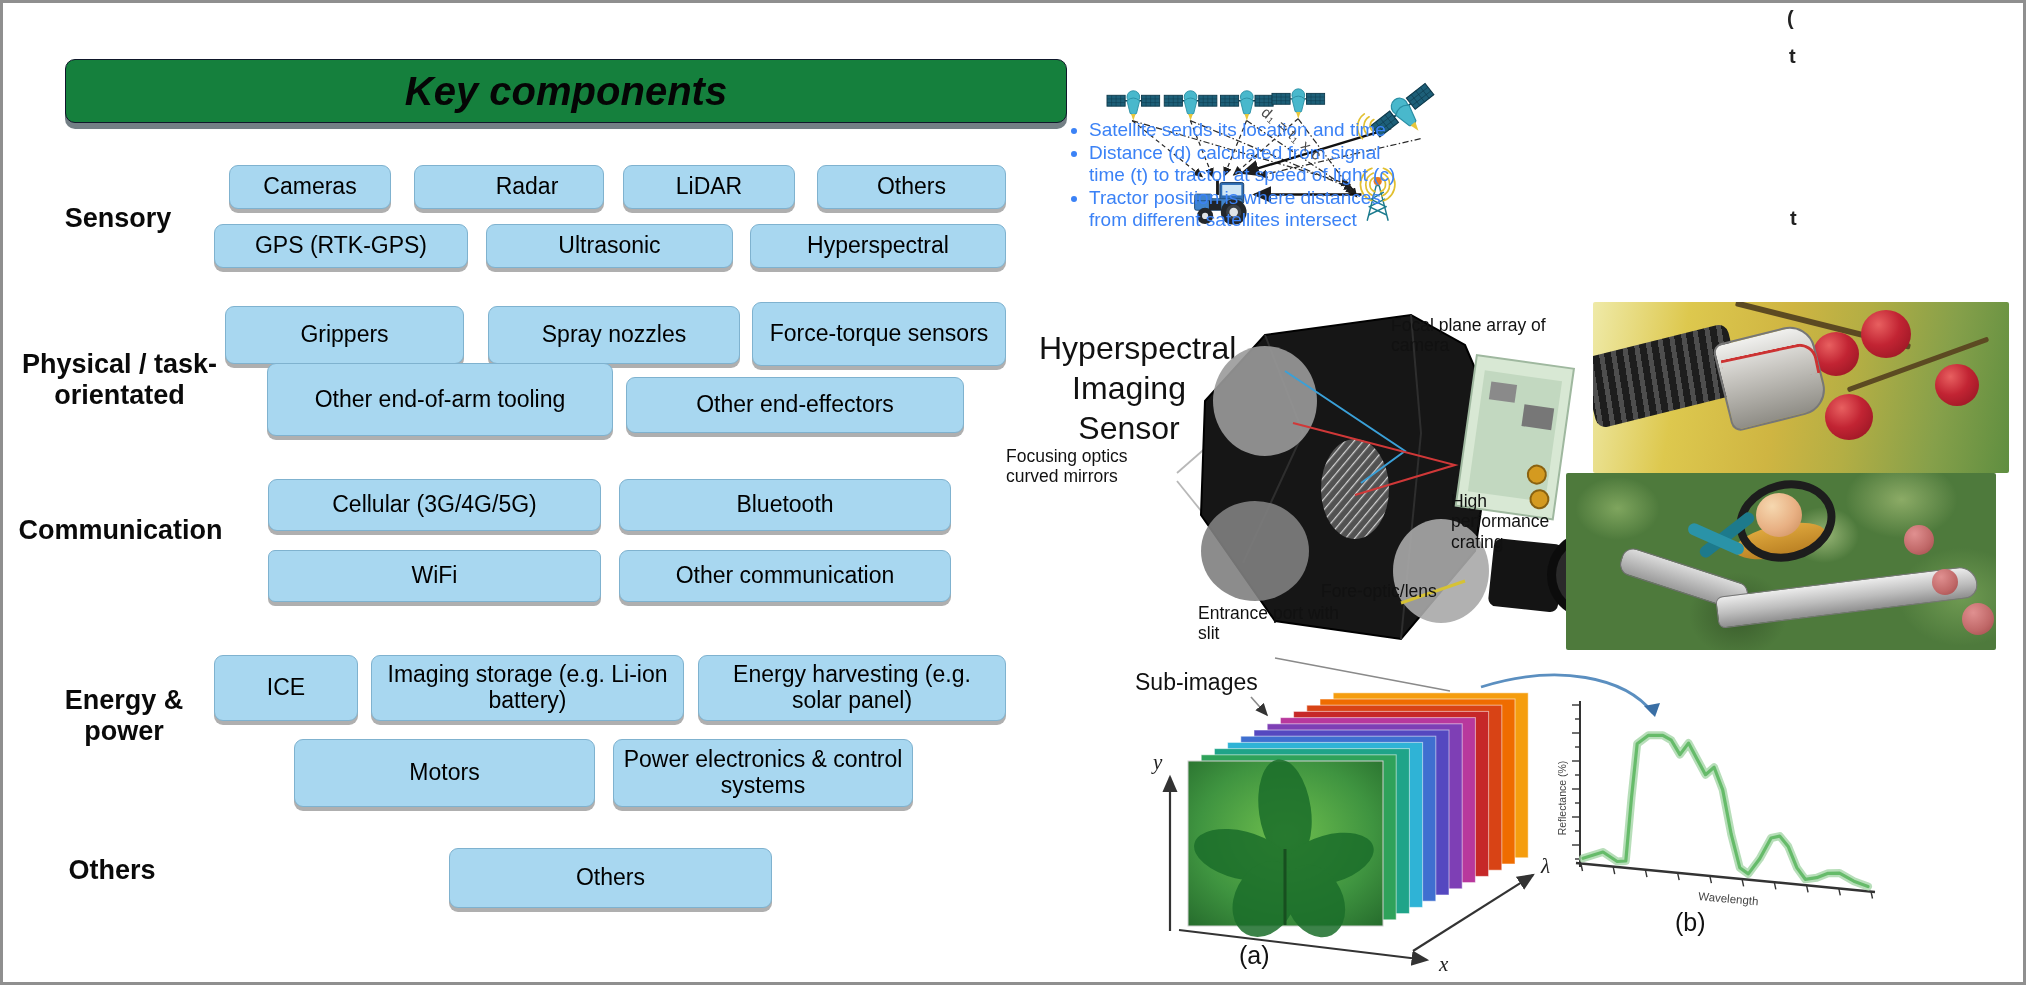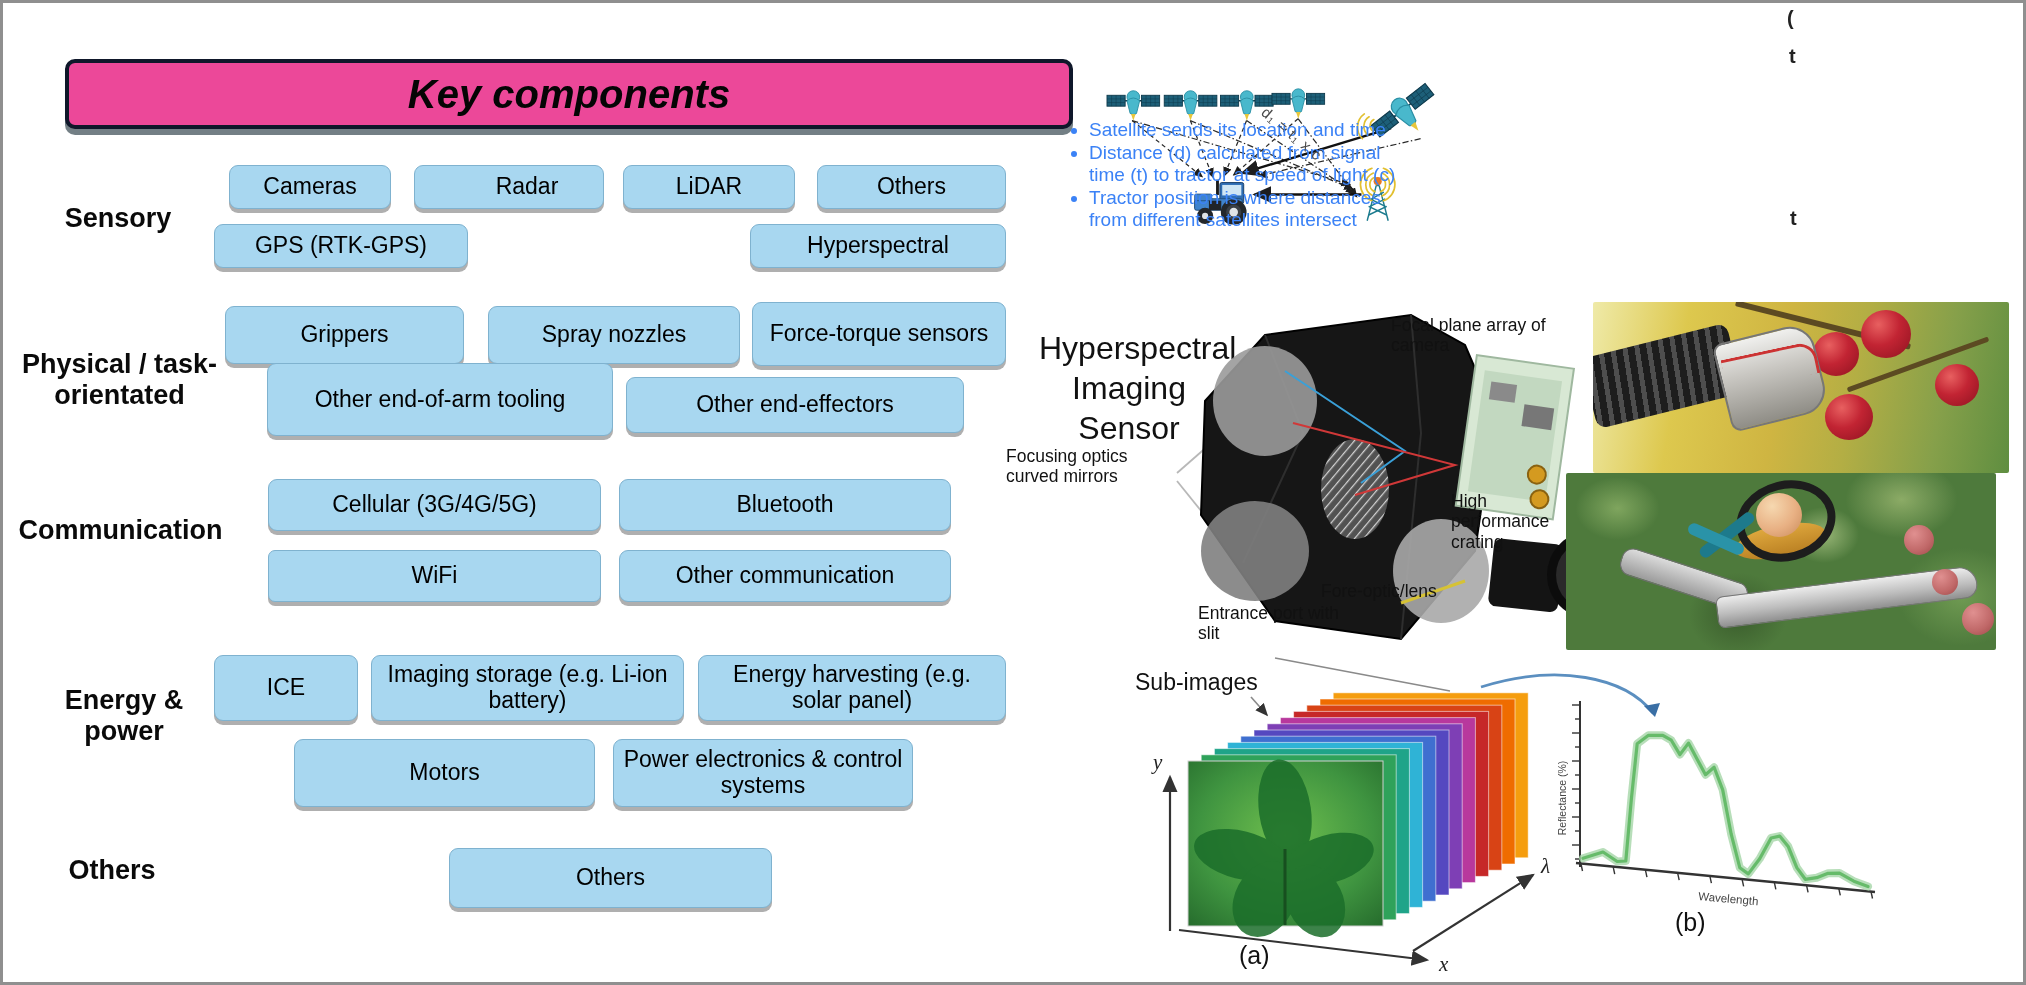--- a/index.html
+++ b/index.html
@@ -1,21 +1,21 @@
 <!DOCTYPE html>
 <html><head>
 <meta charset="utf-8">
 <style>
   html,body{margin:0;padding:0;background:#dcdcdc;}
   .stage{position:relative;width:2026px;height:985px;background:#ffffff;
     border:3px solid #8f8f8f;box-sizing:border-box;overflow:hidden;
     font-family:"Liberation Sans",sans-serif;color:#0a0a0a;}
   .abs{position:absolute;}
   .title-bar{position:absolute;left:62px;top:56px;width:1000px;height:62px;
-    background:#ec4899;border:4px solid #0f172a;border-radius:10px;
+    background:#15803d;border:1px solid #0f172a;border-radius:10px;
     box-shadow:0 6px 0 rgba(90,105,112,.85);
     display:flex;align-items:center;justify-content:center;
     font-size:40px;font-weight:bold;font-style:italic;color:#050505;}
   .seclabel{position:absolute;font-weight:bold;font-size:27px;line-height:1.15;
     text-align:center;color:#0a0a0a;}
   .btn{position:absolute;display:flex;align-items:center;justify-content:center;
     text-align:center;background:#a8d7f0;border:1px solid #7fb2cf;border-radius:9px;
     box-shadow:0 4px 0 rgba(110,110,110,.55);font-size:23px;color:#000;
     line-height:1.12;padding:2px 8px;box-sizing:border-box;}
   .bullets{position:absolute;left:1064px;top:116px;width:312px;margin:0;
@@ -78,20 +78,21 @@
 <div class="stage">
 
   <div class="title-bar">Key components</div>
 
   <div class="seclabel" style="left:40px;top:200px;width:150px;">Sensory</div>
   <div class="btn" style="left:226px;top:162px;width:162px;height:44px;">Cameras</div>
   <div class="btn" style="left:411px;top:162px;width:190px;height:44px;padding-left:44px;">Radar</div>
   <div class="btn" style="left:620px;top:162px;width:172px;height:44px;">LiDAR</div>
   <div class="btn" style="left:814px;top:162px;width:189px;height:44px;">Others</div>
   <div class="btn" style="left:211px;top:221px;width:254px;height:44px;">GPS (RTK-GPS)</div>
+  <div class="btn" style="left:483px;top:221px;width:247px;height:44px;">Ultrasonic</div>
   <div class="btn" style="left:747px;top:221px;width:256px;height:44px;">Hyperspectral</div>
 
   <div class="seclabel" style="left:14px;top:346px;width:205px;">Physical / task-orientated</div>
   <div class="btn" style="left:222px;top:303px;width:239px;height:58px;">Grippers</div>
   <div class="btn" style="left:485px;top:303px;width:252px;height:58px;">Spray nozzles</div>
   <div class="btn" style="left:749px;top:299px;width:254px;height:64px;">Force-torque sensors</div>
   <div class="btn" style="left:264px;top:360px;width:346px;height:73px;">Other end-of-arm tooling</div>
   <div class="btn" style="left:623px;top:374px;width:338px;height:56px;">Other end-effectors</div>
 
   <div class="seclabel" style="left:10px;top:512px;width:215px;">Communication</div>

